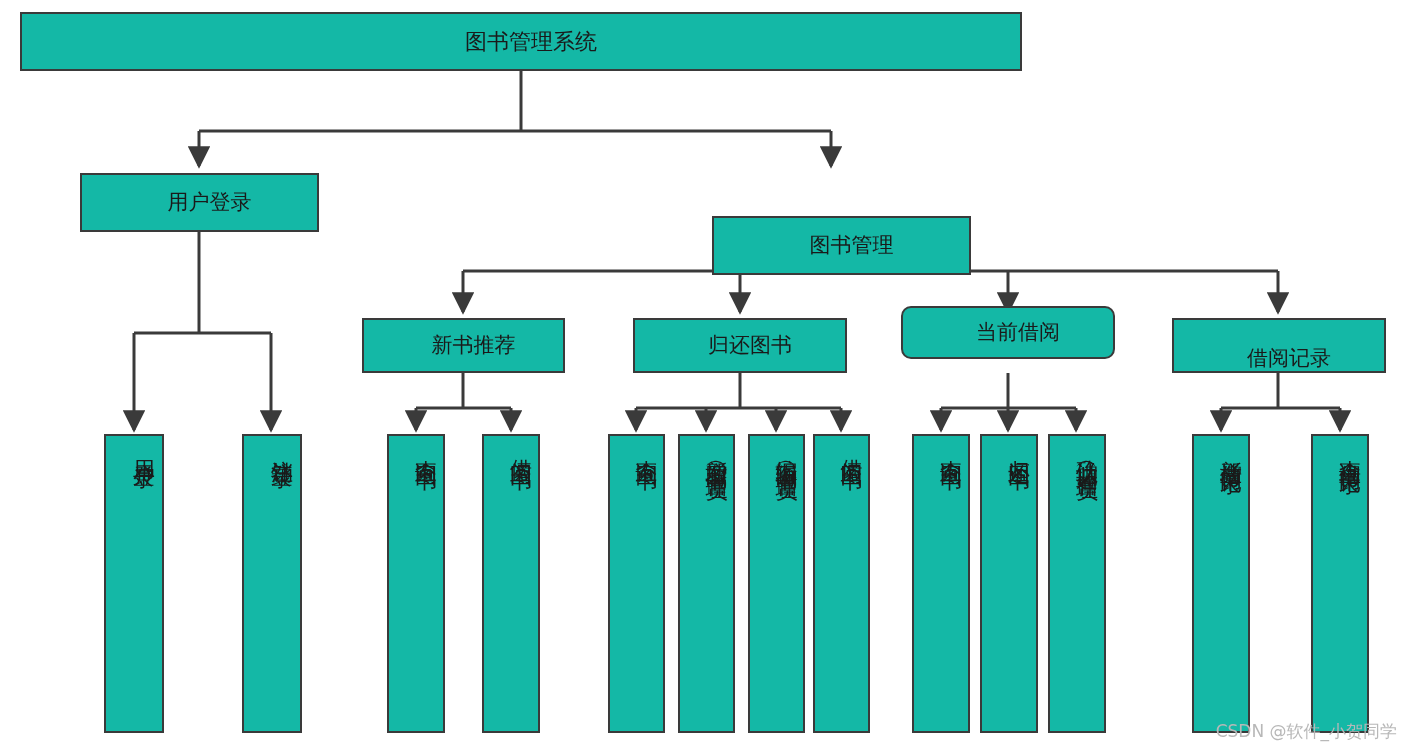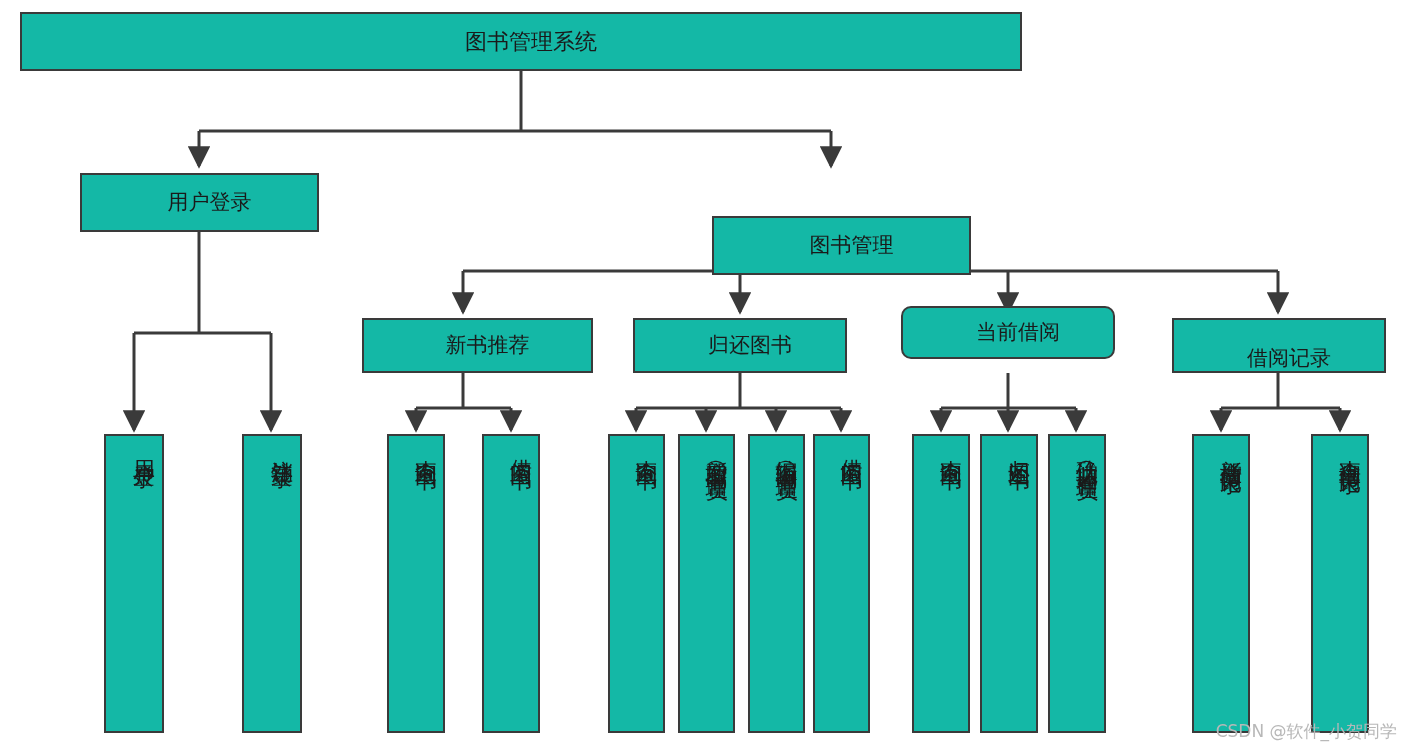--- a/index.html
+++ b/index.html
@@ -135,21 +135,21 @@
     <span class="label">图书管理系统</span>
   </div>
 
   <div class="node h" style="left:80px; top:173px; width:239px; height:59px;">
     <span class="label">用户登录</span>
   </div>
   <div class="node h" style="left:712px; top:173px; width:259px; height:59px;margin-top:43px;">
     <span class="label">图书管理</span>
   </div>
 
-  <div class="node h" style="left:362px; top:318px; width:231px; height:55px;">
+  <div class="node h" style="left:362px; top:318px; width:203px; height:55px;">
     <span class="label">新书推荐</span>
   </div>
   <div class="node h" style="left:633px; top:318px; width:214px; height:55px;">
     <span class="label">归还图书</span>
   </div>
   <div class="node h" style="left:901px; top:306px; width:214px; height:53px;border-radius:10px;">
     <span class="label">当前借阅</span>
   </div>
   <div class="node h" style="left:1172px; top:318px; width:214px; height:55px;align-items:flex-end;">
     <span class="label">借阅记录</span>

